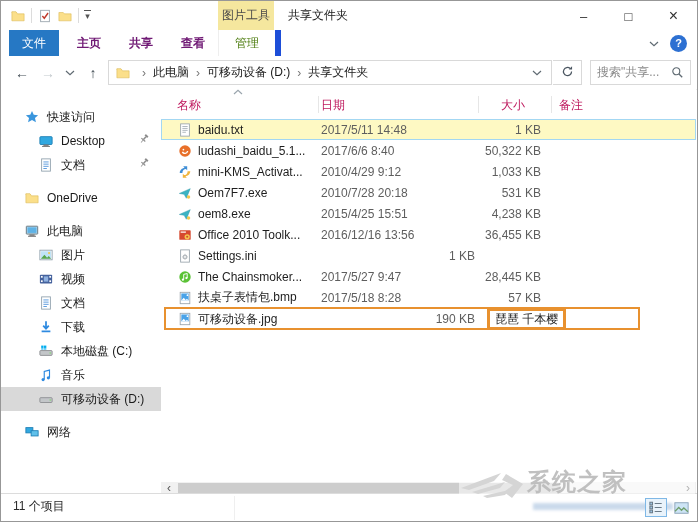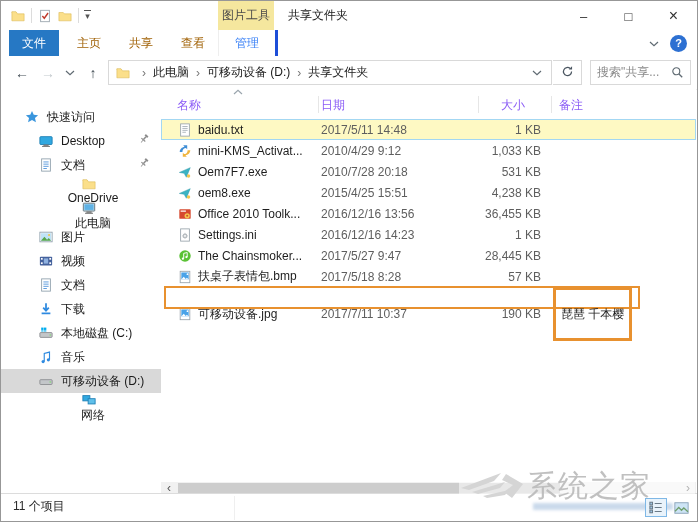--- a/index.html
+++ b/index.html
@@ -25,23 +25,23 @@
   .win-title{position:absolute;left:287px;top:0;height:29px;display:flex;align-items:center;color:#1a1a1a;}
   .winbtns{position:absolute;right:1px;top:1px;height:28px;display:flex;}
   .winbtn{width:45px;height:28px;display:flex;align-items:center;justify-content:center;font-size:13px;color:#333;}
   .winbtn.close{font-size:16px;}
 
   
   .ribbonrow{position:absolute;top:29px;left:0;right:0;height:26px;background:#fff;border-bottom:1px solid #e4e4e4;}
   .file-tab{position:absolute;left:8px;top:0;width:50px;height:26px;background:var(--blue);color:#fff;
     display:flex;align-items:center;justify-content:center;}
   .ribbon-tabs{position:absolute;left:62px;top:0;height:26px;display:flex;}
-  .rtab{width:52px;display:flex;align-items:center;justify-content:center;color:#a16207;}
+  .rtab{width:52px;display:flex;align-items:center;justify-content:center;color:#701a75;font-weight:bold;}
   .manage-tab{position:absolute;left:217px;top:0;width:56px;height:26px;display:flex;align-items:center;
-    justify-content:center;color:#3b82f6;border-left:1px solid #eeeeee;border-right:3px solid #1d4ed8;background:#fff;}
+    justify-content:center;color:#4d7c0f;border-left:1px solid #eeeeee;border-right:6px solid #1d4ed8;background:#fff;}
   .ribbon-right{position:absolute;right:10px;top:0;height:26px;display:flex;align-items:center;gap:11px;}
   .helpbtn{width:17px;height:17px;border-radius:50%;background:#2d70d2;color:#fff;font-size:11px;font-weight:bold;
     display:flex;align-items:center;justify-content:center;}
 
   
   .addrrow{position:absolute;top:55px;left:0;right:0;height:33px;background:#fff;border-bottom:1px solid #ededed;}
   .nav{position:absolute;top:0;height:33px;display:flex;align-items:center;justify-content:center;font-size:14px;}
   .nav.back{left:8px;width:26px;color:#3f4a52;}
   .nav.fwd{left:34px;width:26px;color:#c3c9cd;}
   .nav.navdrop{left:60px;width:18px;}
@@ -54,46 +54,46 @@
   .addr-chev{margin-left:auto;margin-right:9px;display:flex;}
   .refreshbox{position:absolute;left:552px;top:4px;width:29px;height:25px;border:1px solid #d9d9d9;border-left:none;
     box-sizing:border-box;display:flex;align-items:center;justify-content:center;background:#fff;}
   .searchbox{position:absolute;left:589px;top:4px;width:101px;height:25px;border:1px solid #d9d9d9;background:#fff;
     box-sizing:border-box;display:flex;align-items:center;padding:0 6px;color:#8a8a8a;white-space:nowrap;overflow:hidden;}
   .searchbox .mag{margin-left:auto;display:flex;flex:0 0 auto;}
 
   
   .sidebar{position:absolute;top:88px;left:0;width:160px;bottom:27px;padding-top:16px;box-sizing:border-box;background:#fff;overflow:hidden;}
   .sb-item{height:24px;display:flex;align-items:center;color:#1a1a1a;position:relative;}
-  .sb-item.gap{flex-direction:column;}
+  .sb-item.gap{margin-top:9px;}
   .sb-item.ind0{padding-left:24px;}
   .sb-item.ind1{padding-left:38px;}
   .sb-item.selected{background:#d9d9d9;}
   .sb-icon{margin-right:8px;display:flex;flex:0 0 auto;}
   .sb-pin{position:absolute;right:11px;top:4px;display:flex;}
   .sb-label{white-space:nowrap;}
 
   
   .filepane{position:absolute;top:88px;left:160px;right:1px;bottom:27px;background:#fff;}
   .colheader{position:absolute;top:0;left:0;right:0;height:30px;background:#fff;}
-  .hcell{position:absolute;top:8px;color:#8b5cf6;}
+  .hcell{position:absolute;top:8px;color:#be185d;}
   .hcaret{position:absolute;left:72px;top:0;display:flex;}
   .hsep{position:absolute;top:7px;width:1px;height:17px;background:#e6e6e6;}
   .rows{position:absolute;top:30px;left:0;right:0;}
   .row{height:21px;display:grid;grid-template-columns:158px 160px 66px 1fr;align-items:center;}
   .c-name{display:flex;align-items:center;padding-left:17px;color:#1e1e1e;white-space:nowrap;overflow:hidden;}
   .ficon{margin-right:6px;display:flex;flex:0 0 auto;}
   .c-date{color:#5e5e5e;padding-left:2px;white-space:nowrap;}
   .c-size{color:#5e5e5e;text-align:right;padding-right:4px;white-space:nowrap;}
   .c-note{padding-left:14px;color:#1e1e1e;white-space:nowrap;}
   .row.hover{box-shadow:inset 0 0 0 1px #a3d7f2;background:#fef9c3;}
   .row.annotated{position:relative;}
   .row.annotated::before{content:"";position:absolute;left:3px;right:56px;top:-1px;bottom:-1px;
     border:2px solid var(--orange);pointer-events:none;}
-  .note-box{display:inline-block;border:3px solid var(--orange);padding:16px 5px;margin-left:-6px;
+  .note-box{display:inline-block;border:3px solid var(--orange);padding:0 5px;margin-left:-6px;
     line-height:16px;position:relative;z-index:2;}
 
   
   .hscroll{position:absolute;left:0;right:0;bottom:0;height:12px;background:#f1f1f1;z-index:1;}
   .hs-arrow{position:absolute;top:0;width:14px;height:12px;display:flex;align-items:center;justify-content:center;
     font-size:12px;color:#555;line-height:1;}
   .hs-arrow.l{left:1px;}
   .hs-arrow.r{right:1px;z-index:8;}
   .hs-thumb{position:absolute;left:17px;top:1px;height:10px;width:382px;background:#cdcdcd;}
 
@@ -102,21 +102,21 @@
   .status-count{position:absolute;left:12px;bottom:6px;color:#2b2b2b;z-index:2;}
   .status-sep{position:absolute;left:233px;bottom:1px;height:24px;width:1px;background:#efefef;z-index:2;}
   .viewbtns{position:absolute;right:5px;bottom:4px;display:flex;gap:3px;z-index:6;}
   .viewbtn{width:22px;height:19px;border:1px solid transparent;display:flex;align-items:center;justify-content:center;box-sizing:border-box;}
   .viewbtn.active{border-color:#7fb8e6;background:#e9f3fb;}
 
   
   .watermark{position:absolute;right:2px;bottom:7px;width:236px;height:50px;z-index:3;pointer-events:none;
     background:rgba(255,255,255,0.55);}
   .wm-logo{position:absolute;left:0;bottom:8px;}
-  .wm-text{position:absolute;left:68px;top:2px;font-size:30px;font-weight:normal;letter-spacing:1px;
+  .wm-text{position:absolute;left:68px;top:2px;font-size:24px;font-weight:bold;letter-spacing:1px;
     color:rgba(185,185,185,0.9);white-space:nowrap;}
   .wm-sub{position:absolute;left:74px;bottom:4px;width:140px;height:7px;background:rgba(150,180,215,0.5);filter:blur(1.5px);}
 </style>
 </head>
 <body>
 
 <div class="window">
 
   <div class="titlebar">
     <div class="qat" id="qat">
@@ -395,20 +395,35 @@
             <span>baidu.txt</span>
           </div>
           <div class="c-date">2017/5/11 14:48</div>
           <div class="c-size">1 KB</div>
           <div class="c-note"></div>
         </div>
         <div class="row">
           <div class="c-name">
             <span class="ficon">
               <svg width="14" height="14" viewBox="0 0 16 16" xmlns="http://www.w3.org/2000/svg">
+                <circle cx="8" cy="8" r="6.5" fill="#e8702a"></circle>
+                <path d="M5 9a3.2 3.2 0 006-1" stroke="#fff" stroke-width="1.6" fill="none"></path>
+                <circle cx="6.2" cy="6.4" r="1" fill="#fff"></circle>
+              </svg>
+            </span>
+            <span>ludashi_baidu_5.1...</span>
+          </div>
+          <div class="c-date">2017/6/6 8:40</div>
+          <div class="c-size">50,322 KB</div>
+          <div class="c-note"></div>
+        </div>
+        <div class="row">
+          <div class="c-name">
+            <span class="ficon">
+              <svg width="14" height="14" viewBox="0 0 16 16" xmlns="http://www.w3.org/2000/svg">
                 <path d="M2 9c0-3 2.5-5.5 5.5-5.5L6 1.5h4.5V6L9 4.5C7 4.5 5 6 5 9z" fill="#3f8ed6"></path>
                 <path d="M14 7c0 3-2.5 5.5-5.5 5.5l1.5 2H5.5V10L7 11.5C9 11.5 11 10 11 7z" fill="#f0b53e"></path>
               </svg>
             </span>
             <span>mini-KMS_Activat...</span>
           </div>
           <div class="c-date">2010/4/29 9:12</div>
           <div class="c-size">1,033 KB</div>
           <div class="c-note"></div>
         </div>
@@ -461,21 +476,20 @@
             <span class="ficon">
               <svg width="14" height="14" viewBox="0 0 16 16" xmlns="http://www.w3.org/2000/svg">
                 <rect x="3" y="1" width="10" height="14" fill="#fff" stroke="#9aa5ad"></rect>
                 <circle cx="8" cy="9" r="2.8" fill="#b9bec2"></circle>
                 <path d="M8 5.5v7M4.8 9h6.4M5.8 6.8l4.4 4.4M10.2 6.8l-4.4 4.4" stroke="#b9bec2" stroke-width=".9"></path>
                 <circle cx="8" cy="9" r="1.1" fill="#fff"></circle>
               </svg>
             </span>
             <span>Settings.ini</span>
           </div>
-          <div class="c-date">2016/12/16 14:23</div>
           <div class="c-size">1 KB</div>
           <div class="c-note"></div>
         </div>
         <div class="row">
           <div class="c-name">
             <span class="ficon">
               <svg width="14" height="14" viewBox="0 0 16 16" xmlns="http://www.w3.org/2000/svg">
                 <circle cx="8" cy="8" r="6.5" fill="#5bc236"></circle>
                 <path d="M6.5 11V5l4-1v5.2" stroke="#fff" stroke-width="1.1" fill="none"></path>
                 <circle cx="5.6" cy="11" r="1.3" fill="#fff"></circle>
@@ -509,21 +523,20 @@
             <span class="ficon">
               <svg width="14" height="14" viewBox="0 0 16 16" xmlns="http://www.w3.org/2000/svg">
                 <rect x="2.5" y="1.5" width="11" height="13" fill="#fff" stroke="#9aa5ad"></rect>
                 <rect x="3.8" y="2.8" width="8.4" height="8" fill="#4aa3e8"></rect>
                 <path d="M3.8 10.8l2.8-3 2.2 2.4 1.4-1.4 2 2z" fill="#fff"></path>
                 <circle cx="10.8" cy="4.8" r="1" fill="#fff"></circle>
               </svg>
             </span>
             <span>可移动设备.jpg</span>
           </div>
-          <div class="c-date">2017/7/11 10:37</div>
           <div class="c-size">190 KB</div>
           <div class="c-note"><span class="note-box">琵琶 千本樱</span></div>
         </div>
       </div>
     <div class="hscroll">
       <span class="hs-arrow l">‹</span>
       <span class="hs-thumb"></span>
       <span class="hs-arrow r">›</span>
     </div>
   </div>

